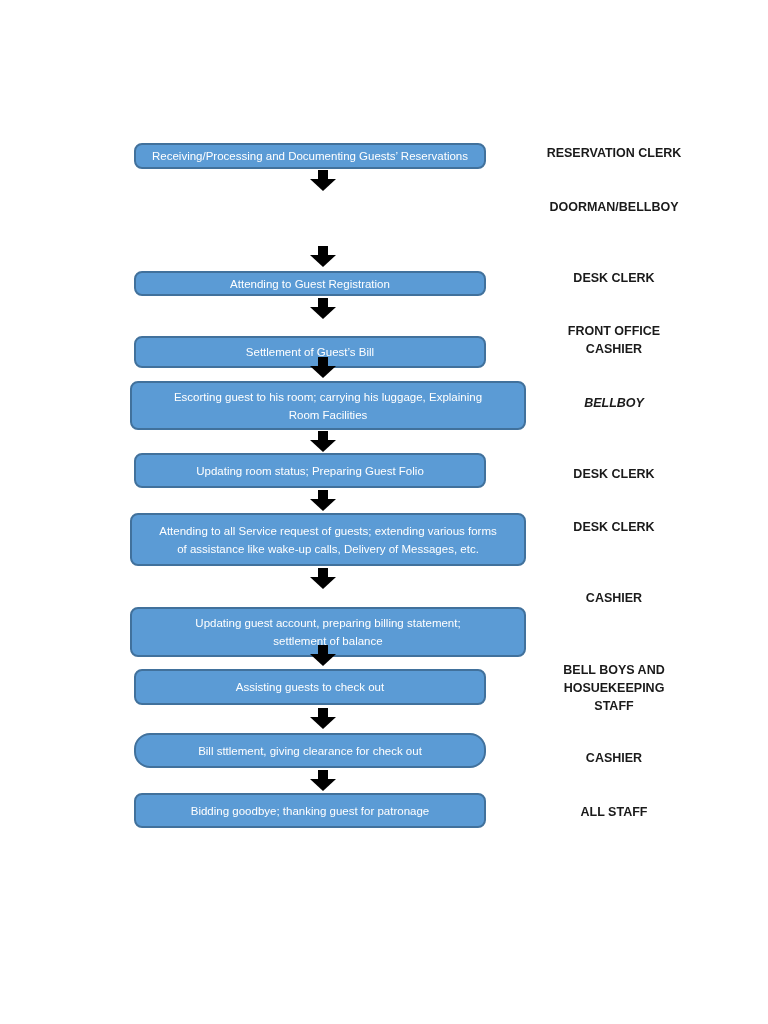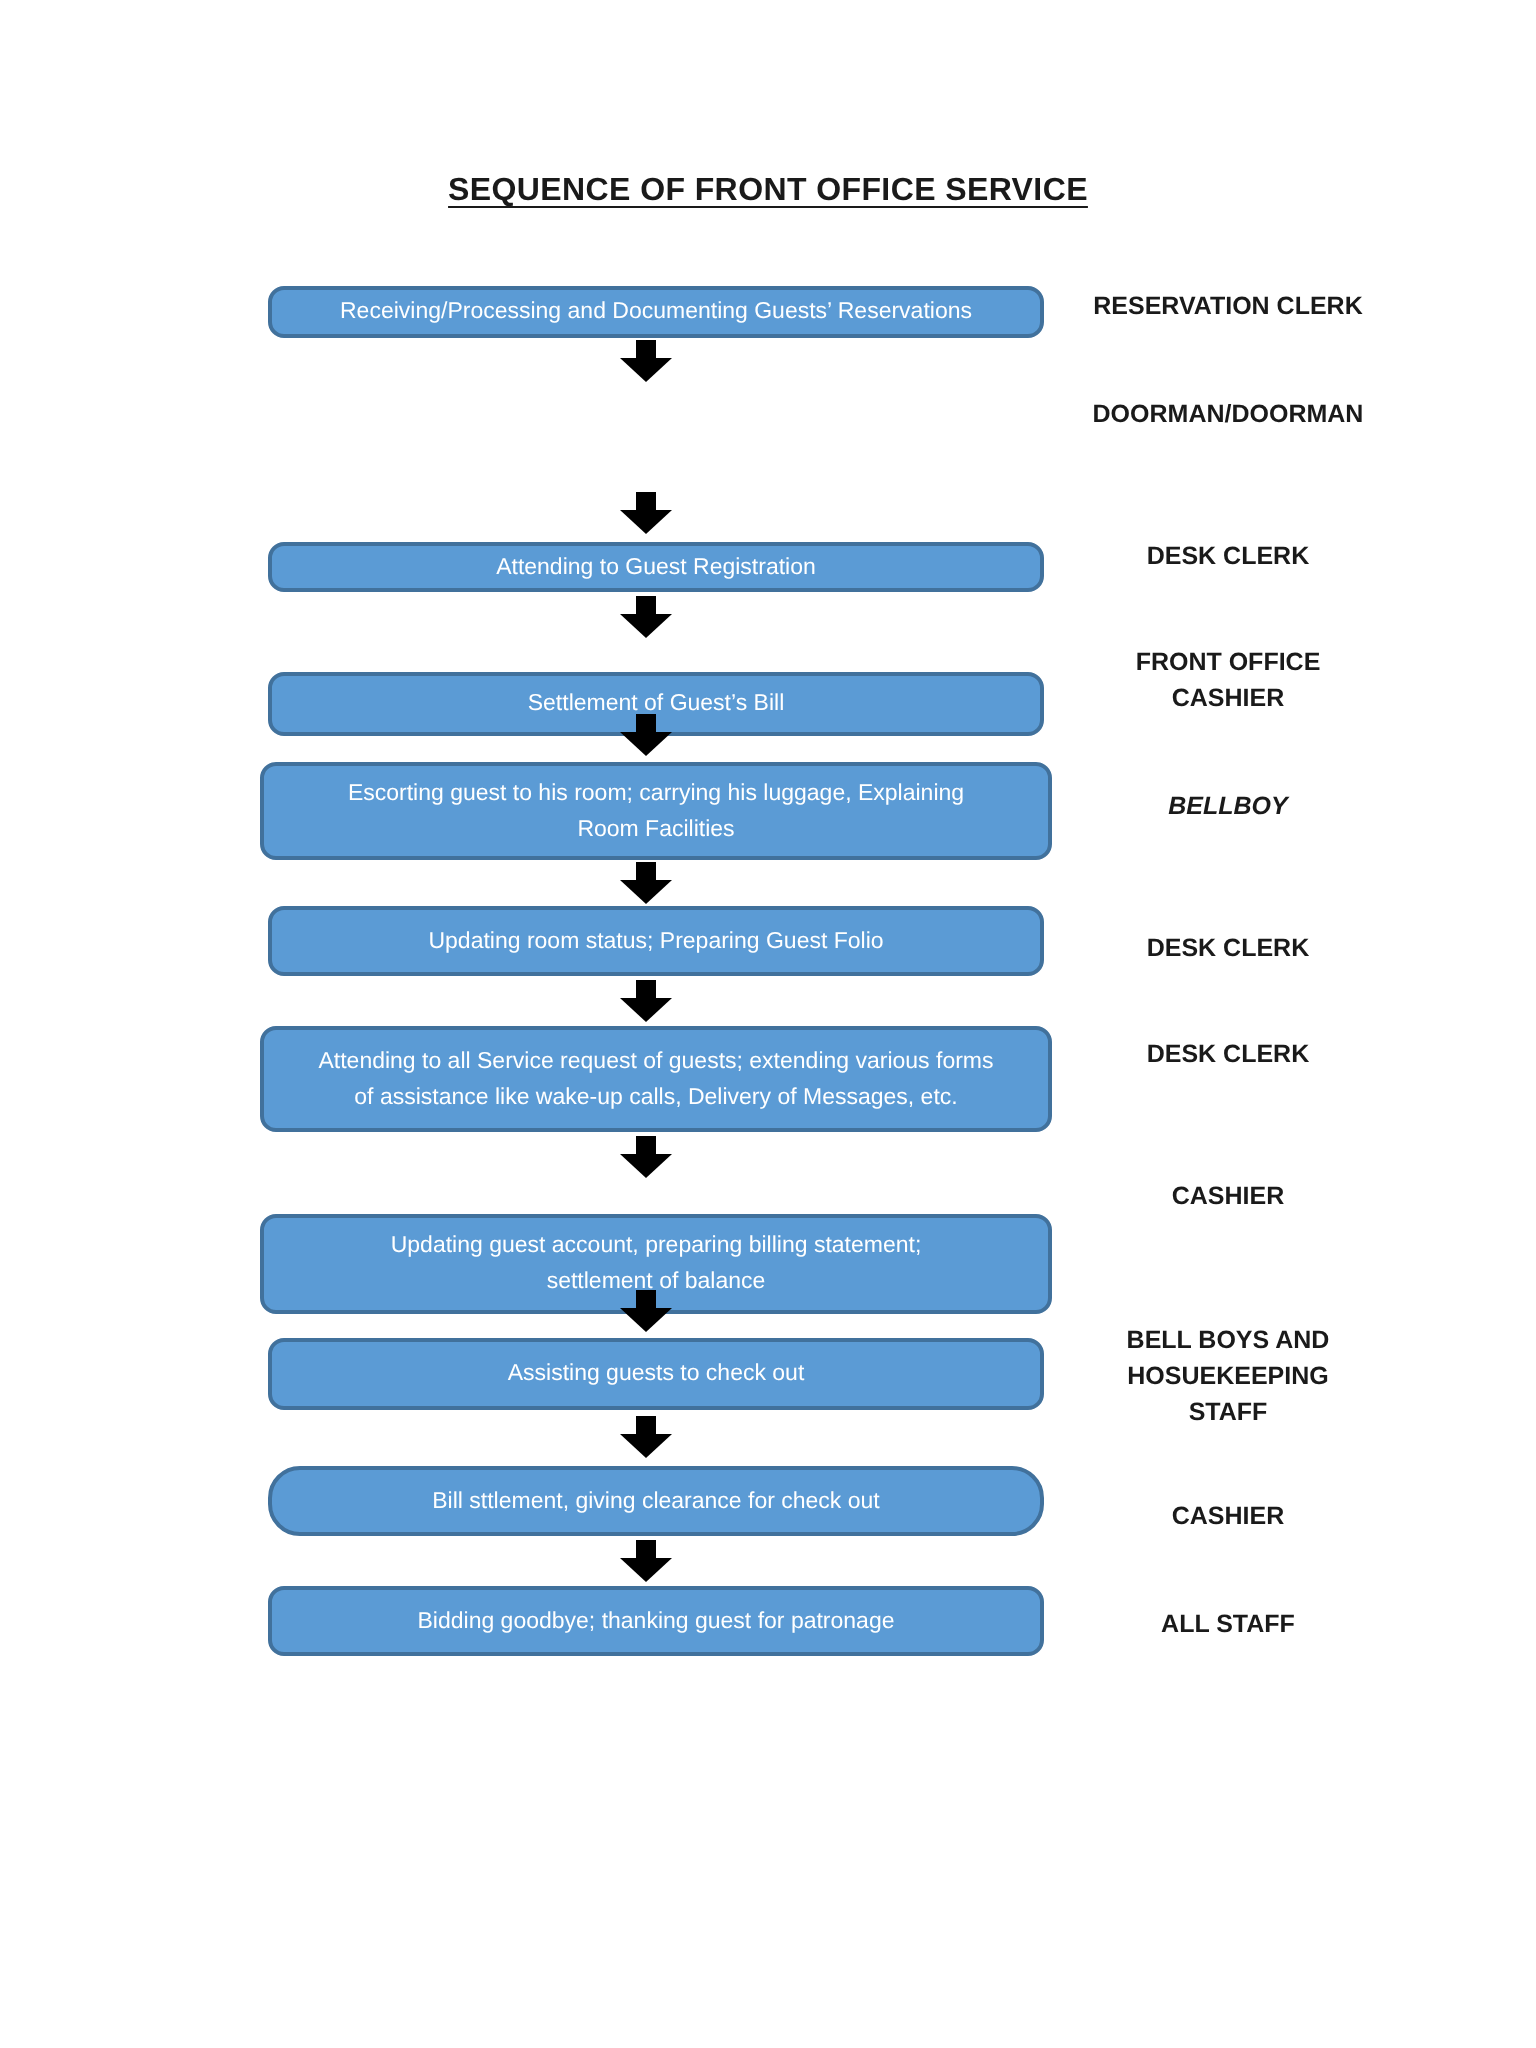--- a/index.html
+++ b/index.html
@@ -35,21 +35,21 @@
     color: var(--title-text);
     text-decoration: underline;
     text-underline-offset: 3px;
   }
 
   .chart { position: absolute; top: 0; left: 0; width: 768px; height: 1024px; }
 
   .step-box {
     position: absolute;
     left: 134px;
-    width: 388px;
+    width: 352px;
     background: var(--box-fill);
     border: 2px solid var(--box-border);
     border-radius: 8px;
     display: flex;
     align-items: center;
     justify-content: center;
   }
   .step-text {
     display: block;
     width: 100%;
@@ -131,32 +131,31 @@
   .a6  { top: 490px; }
   .a7  { top: 568px; }
   .a8  { top: 645px; }
   .a9  { top: 708px; }
   .a10 { top: 770px; }
 </style>
 </head>
 <body>
 
 <div class="page">
-  <h1 class="title">SEQUENCE OF FRONT OFFICE SERVICE</h1>
   <div class="chart" id="chart">
   <div class="step-box s1">
     <span class="step-text">Receiving/Processing and Documenting Guests’ Reservations</span>
   </div>
   <div class="role-label l1">RESERVATION CLERK</div>
   <div class="arrow a1">
     <span class="stem"></span>
     <span class="head"></span>
   </div>
 
-  <div class="role-label l2">DOORMAN/DOORMAN</div>
+  <div class="role-label l2">DOORMAN/BELLBOY</div>
   <div class="arrow a2">
     <span class="stem"></span>
     <span class="head"></span>
   </div>
 
   <div class="step-box s3">
     <span class="step-text">Attending to Guest Registration</span>
   </div>
   <div class="role-label l3">DESK CLERK</div>
   <div class="arrow a3">

